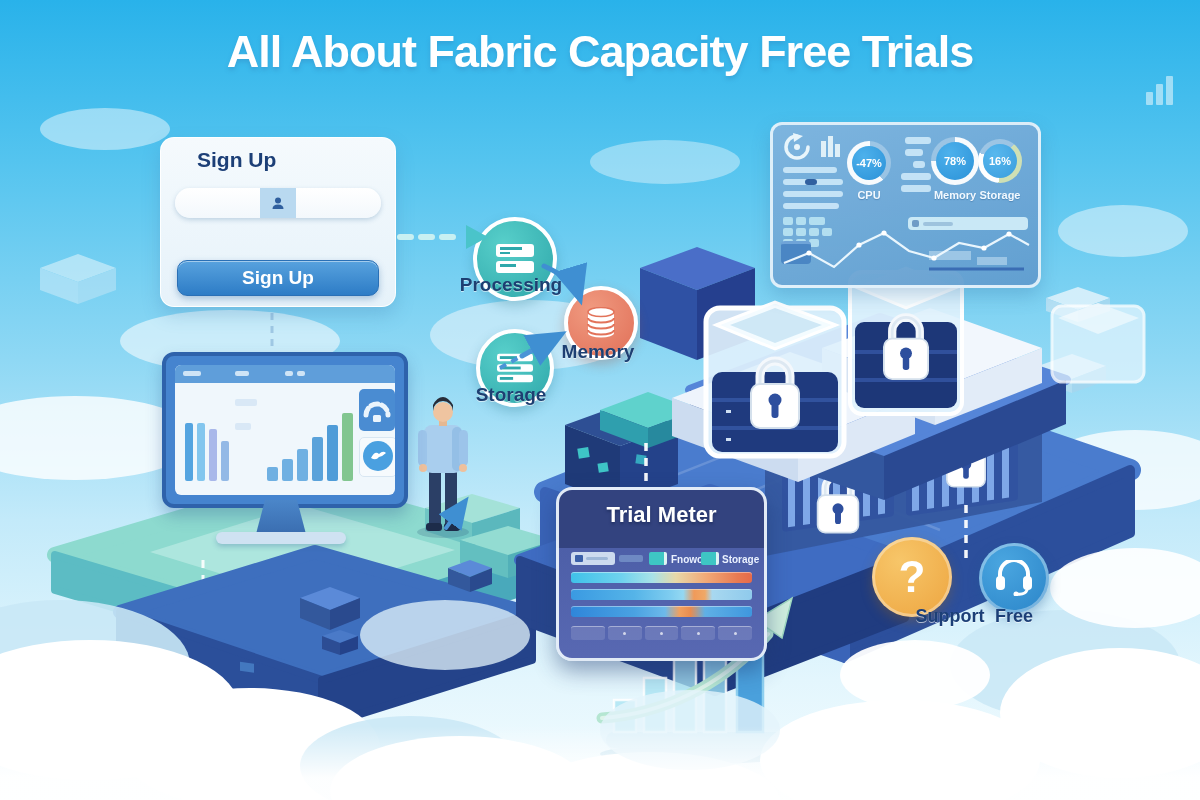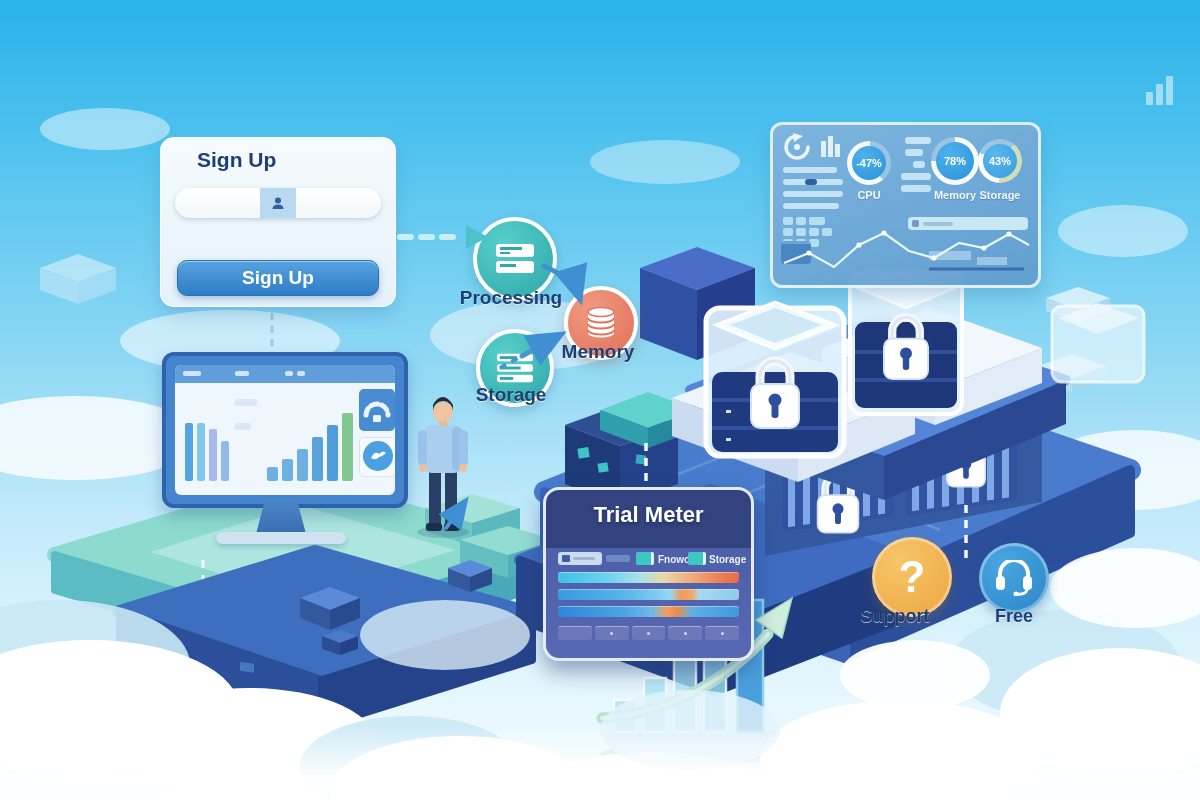--- a/index.html
+++ b/index.html
@@ -37,21 +37,21 @@
   .dash{left:770px;top:122px;width:265px;height:160px;border-radius:12px;z-index:6;
     background:linear-gradient(160deg,rgba(128,180,221,.95),rgba(96,156,206,.95));
     border:3px solid rgba(242,250,255,.85);box-shadow:0 8px 18px rgba(60,120,170,.30);}
   .dl{position:absolute;background:rgba(216,240,252,.8);border-radius:3px;}
   .dsq{position:absolute;background:rgba(190,232,245,.85);border-radius:2px;}
   .gauge{position:absolute;border-radius:50%;}
   .gauge .in{position:absolute;inset:5px;border-radius:50%;display:flex;align-items:center;justify-content:center;
     background:radial-gradient(circle at 35% 30%,#4db1ec,#2b92d8);color:#fff;font-weight:800;font-size:11px;}
   .glbl{position:absolute;color:#f2f9ff;font-weight:800;font-size:11px;text-align:center;text-shadow:0 1px 1px rgba(40,90,140,.4);}
   
-  .trial{left:543px;top:487px;width:205px;height:168px;border-radius:16px;z-index:7;
+  .trial{left:556px;top:487px;width:205px;height:168px;border-radius:16px;z-index:7;
     background:linear-gradient(180deg,#33437f 0px,#33437f 58px,#4d5fa8 58px,#5868b2 100%);
     border:3px solid rgba(235,243,252,.95);box-shadow:0 10px 22px rgba(30,55,110,.45);}
   .trial h2{position:absolute;left:0;right:0;top:12px;margin:0;text-align:center;font-size:22px;font-weight:800;color:#fff;
     text-shadow:0 2px 3px rgba(15,30,70,.5);}
   .tbar{position:absolute;left:12px;right:12px;height:11px;border-radius:3px;box-shadow:inset 0 1px 0 rgba(255,255,255,.4);}
   .tswatch{position:absolute;width:15px;height:13px;background:#3ec6c4;border-radius:2px;border-right:3px solid #dff4f4;}
   .tleg{position:absolute;font-size:10px;font-weight:800;color:#eaf1ff;}
   .tcell{flex:1;height:13px;background:rgba(255,255,255,.13);border-radius:3px;border-top:1px solid rgba(255,255,255,.4);
     display:flex;align-items:center;justify-content:center;}
   .tdot{width:3px;height:3px;border-radius:50%;background:rgba(255,255,255,.7);}
@@ -292,20 +292,21 @@
       <rect x="418" y="430" width="9" height="36" rx="4.5" fill="#9cc4ea"></rect>
       <rect x="459" y="430" width="9" height="36" rx="4.5" fill="#9cc4ea"></rect>
       <circle cx="423" cy="468" r="4" fill="#eec09c"></circle>
         <circle cx="463" cy="468" r="4" fill="#eec09c"></circle>
       <rect x="439" y="418" width="8" height="8" fill="#e5b892"></rect>
       <circle cx="443" cy="412" r="10" fill="#efc4a0"></circle>
       <path d="M433,411 A10 10 0 0 1 453,411 L453,405 Q448,397 443,397 Q437,397 433,405 Z" fill="#272c38"></path>
     </g>
   </svg>
 
+  <div class="abs title">All About Fabric Capacity Free Trials</div>
 
   <div class="abs signup">
     <h2>Sign Up</h2>
     <div class="pill" style="top:50px">
       <span class="bub">
         <svg width="14" height="14" viewBox="0 0 14 14">
             <circle cx="7" cy="4.5" r="3" fill="#2f5f9e"></circle>
             <path d="M1.5,13 Q1.5,8.5 7,8.5 Q12.5,8.5 12.5,13 Z" fill="#2f5f9e"></path>
           </svg>
       </span>
@@ -333,21 +334,21 @@
         <rect x="3" y="24.5" width="14" height="3" fill="#2fa8ab"></rect>
       </svg>
   </div>
   <div class="circle c-coral" style="left:564px;top:286px;width:66px;height:66px">
     <svg width="30" height="32" viewBox="0 0 30 32">
         <path d="M2,5 L2,26 A13 4.5 0 0 0 28,26 L28,5 Z" fill="#fff"></path>
         <ellipse cx="15" cy="5" rx="13" ry="4.5" fill="#fff" stroke="#e2735a" stroke-width="1.5"></ellipse>
         <path d="M2,11 A13 4.5 0 0 0 28,11 M2,17 A13 4.5 0 0 0 28,17 M2,23 A13 4.5 0 0 0 28,23" fill="none" stroke="#e2735a" stroke-width="2"></path>
       </svg>
   </div>
-  <div class="flow-lbl" style="left:431px;top:287px;width:160px">Processing</div>
+  <div class="flow-lbl" style="left:431px;top:274px;width:160px">Processing</div>
   <div class="flow-lbl" style="left:518px;top:341px;width:160px">Memory</div>
   <div class="flow-lbl" style="left:431px;top:384px;width:160px">Storage</div>
 
   <div class="abs dash">
     <svg class="abs" style="left:10px;top:8px" width="32" height="28" viewBox="0 0 32 28">
       <path d="M25,14 A11 11 0 1 1 14,3" fill="none" stroke="#e8f5fb" stroke-width="3.5" stroke-linecap="round"></path>
       <polygon points="10,0 20,3 11,9" fill="#e8f5fb"></polygon>
         <circle cx="14" cy="14" r="3" fill="#e8f5fb"></circle>
     </svg>
     <svg class="abs" style="left:48px;top:8px" width="20" height="24" viewBox="0 0 20 24">
@@ -378,21 +379,21 @@
 
     <div class="gauge" style="left:74px;top:16px;width:44px;height:44px;background:conic-gradient(from 140deg,rgba(255,255,255,.95) 0 62%,rgba(255,255,255,.28) 62% 100%)">
       <div class="in">-47%</div>
     </div>
     <div class="glbl" style="left:66px;top:64px;width:60px">CPU</div>
     <div class="gauge" style="left:158px;top:12px;width:48px;height:48px;background:conic-gradient(from 0deg,rgba(255,255,255,.95) 0 75%,rgba(255,255,255,.28) 75% 100%)">
       <div class="in">78%</div>
     </div>
     <div class="glbl" style="left:152px;top:64px;width:60px">Memory</div>
     <div class="gauge" style="left:205px;top:14px;width:44px;height:44px;background:conic-gradient(from 40deg,#cfe0b4 0 40%,#ffffff 40% 70%,rgba(255,255,255,.3) 70% 100%)">
-      <div class="in" style="background:radial-gradient(circle at 35% 30%,#58b8ee,#3a9ddd)">43%</div>
+      <div class="in" style="background:radial-gradient(circle at 35% 30%,#58b8ee,#3a9ddd)">16%</div>
     </div>
     <div class="glbl" style="left:197px;top:64px;width:60px">Storage</div>
 
     <div class="abs" style="left:135px;top:92px;width:120px;height:13px;background:rgba(212,239,250,.9);border-radius:4px">
       <div class="abs" style="left:4px;top:3px;width:7px;height:7px;background:#6f9cc6;border-radius:2px"></div>
       <div class="abs" style="left:15px;top:4.5px;width:30px;height:4px;background:rgba(130,170,205,.6);border-radius:2px"></div>
     </div>
     <div class="abs" style="left:8px;top:116px;width:30px;height:20px;background:#4a86c4;border-radius:4px;border-top:3px solid #6fa4d8"></div>
     <svg class="abs" style="left:6px;top:100px" width="253" height="52" viewBox="0 0 253 52">
       <rect x="150" y="26" width="42" height="9" fill="rgba(220,240,250,.45)"></rect>
@@ -512,16 +513,16 @@
   <div class="round-btn support-c">?</div>
   <div class="round-btn help-c">
     <svg width="38" height="36" viewBox="0 0 38 36">
       <path d="M5,18 L5,14 A14 14 0 0 1 33,14 L33,18" fill="none" stroke="#fff" stroke-width="4" stroke-linecap="round"></path>
       <rect x="1" y="16" width="9" height="14" rx="4" fill="#fff"></rect>
       <rect x="28" y="16" width="9" height="14" rx="4" fill="#fff"></rect>
       <path d="M32,30 Q30,35 22,34" fill="none" stroke="#fff" stroke-width="3" stroke-linecap="round"></path>
       <circle cx="21" cy="34" r="2.5" fill="#fff"></circle>
     </svg>
   </div>
-  <div class="rb-lbl" style="left:845px;top:606px;width:100px">Support</div>
+  <div class="rb-lbl" style="left:900px;top:606px;width:100px">Support</div>
   <div class="rb-lbl" style="left:964px;top:606px;width:100px">Free</div>
 
 </div>
 
 </body></html>

